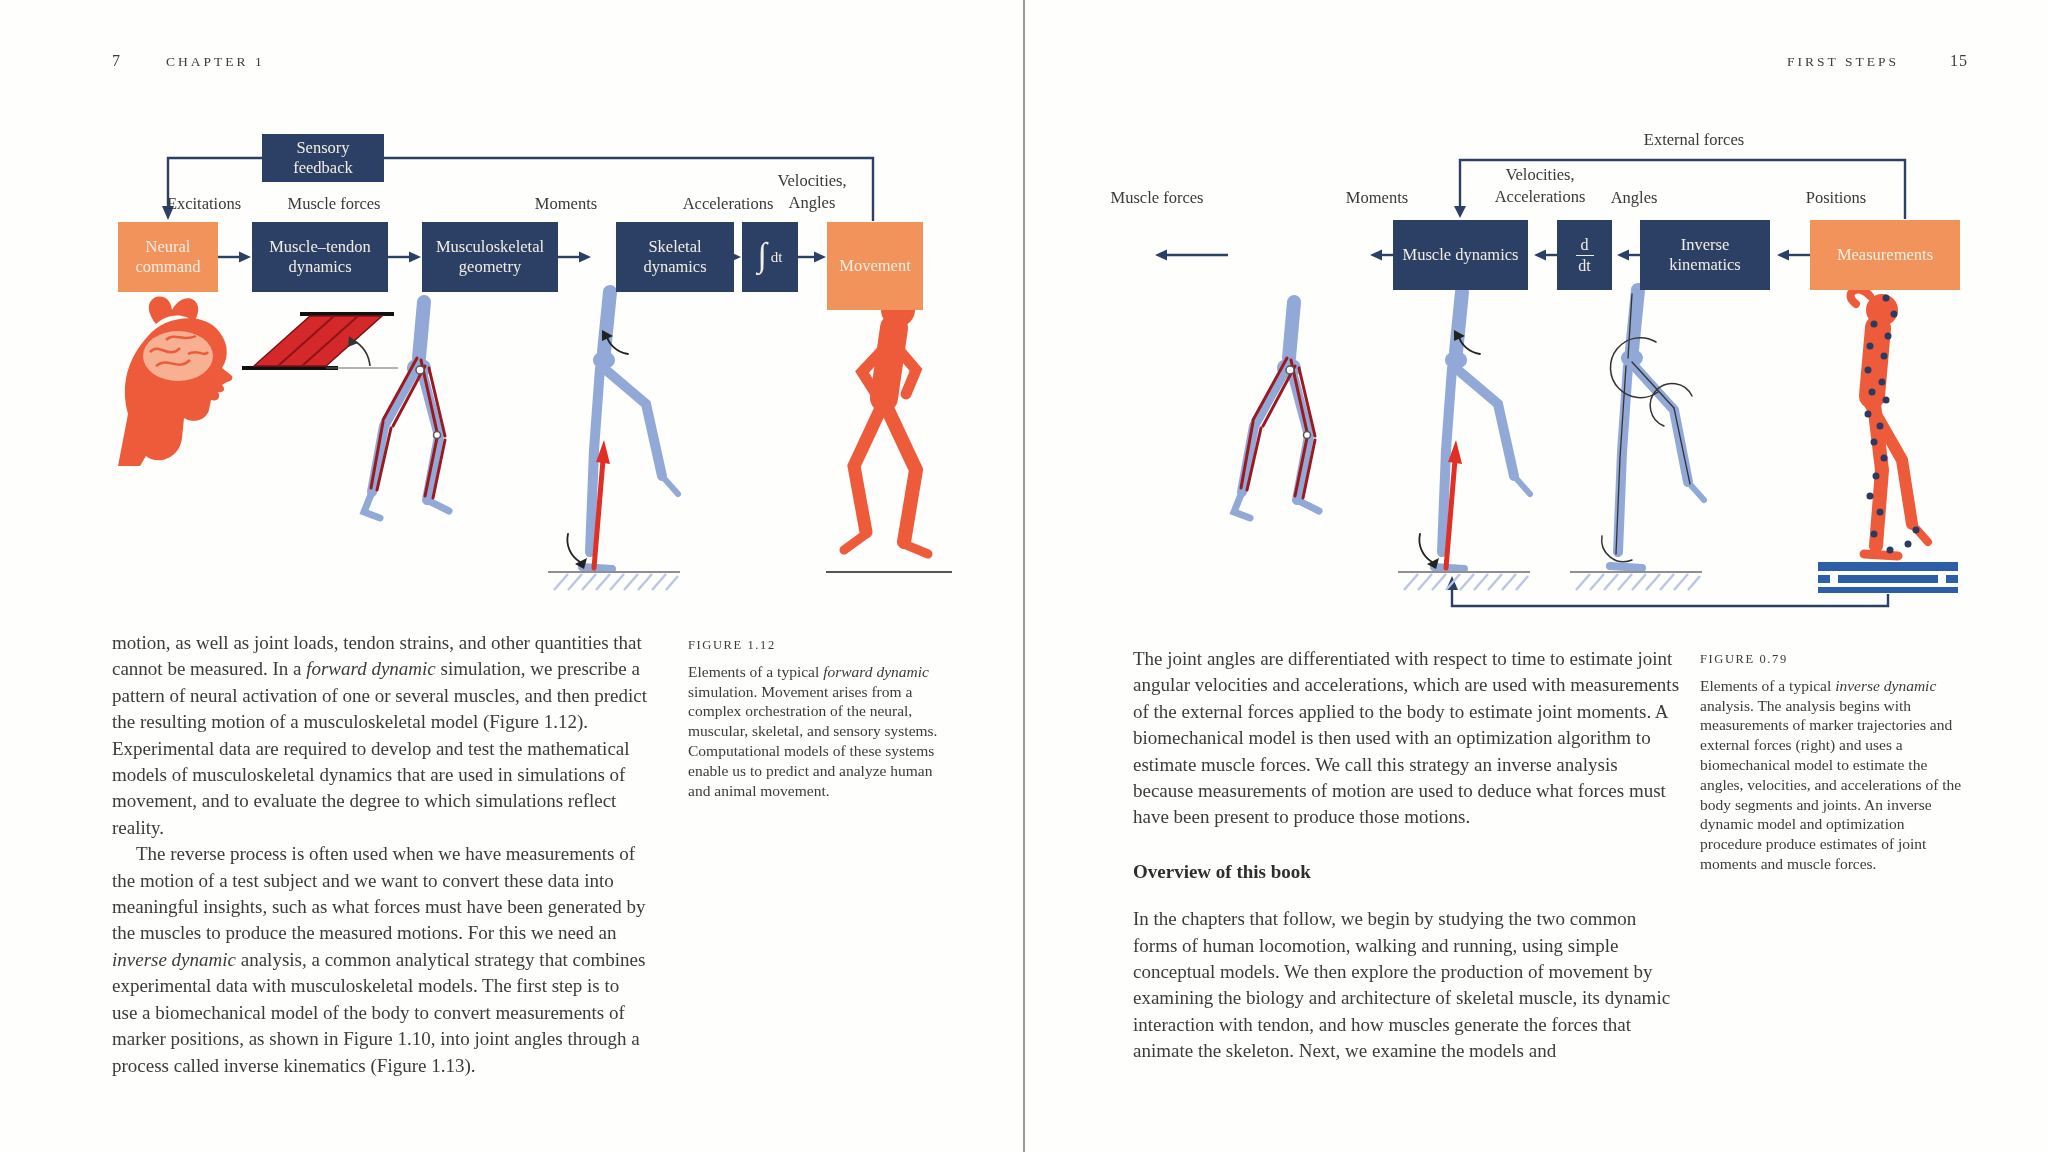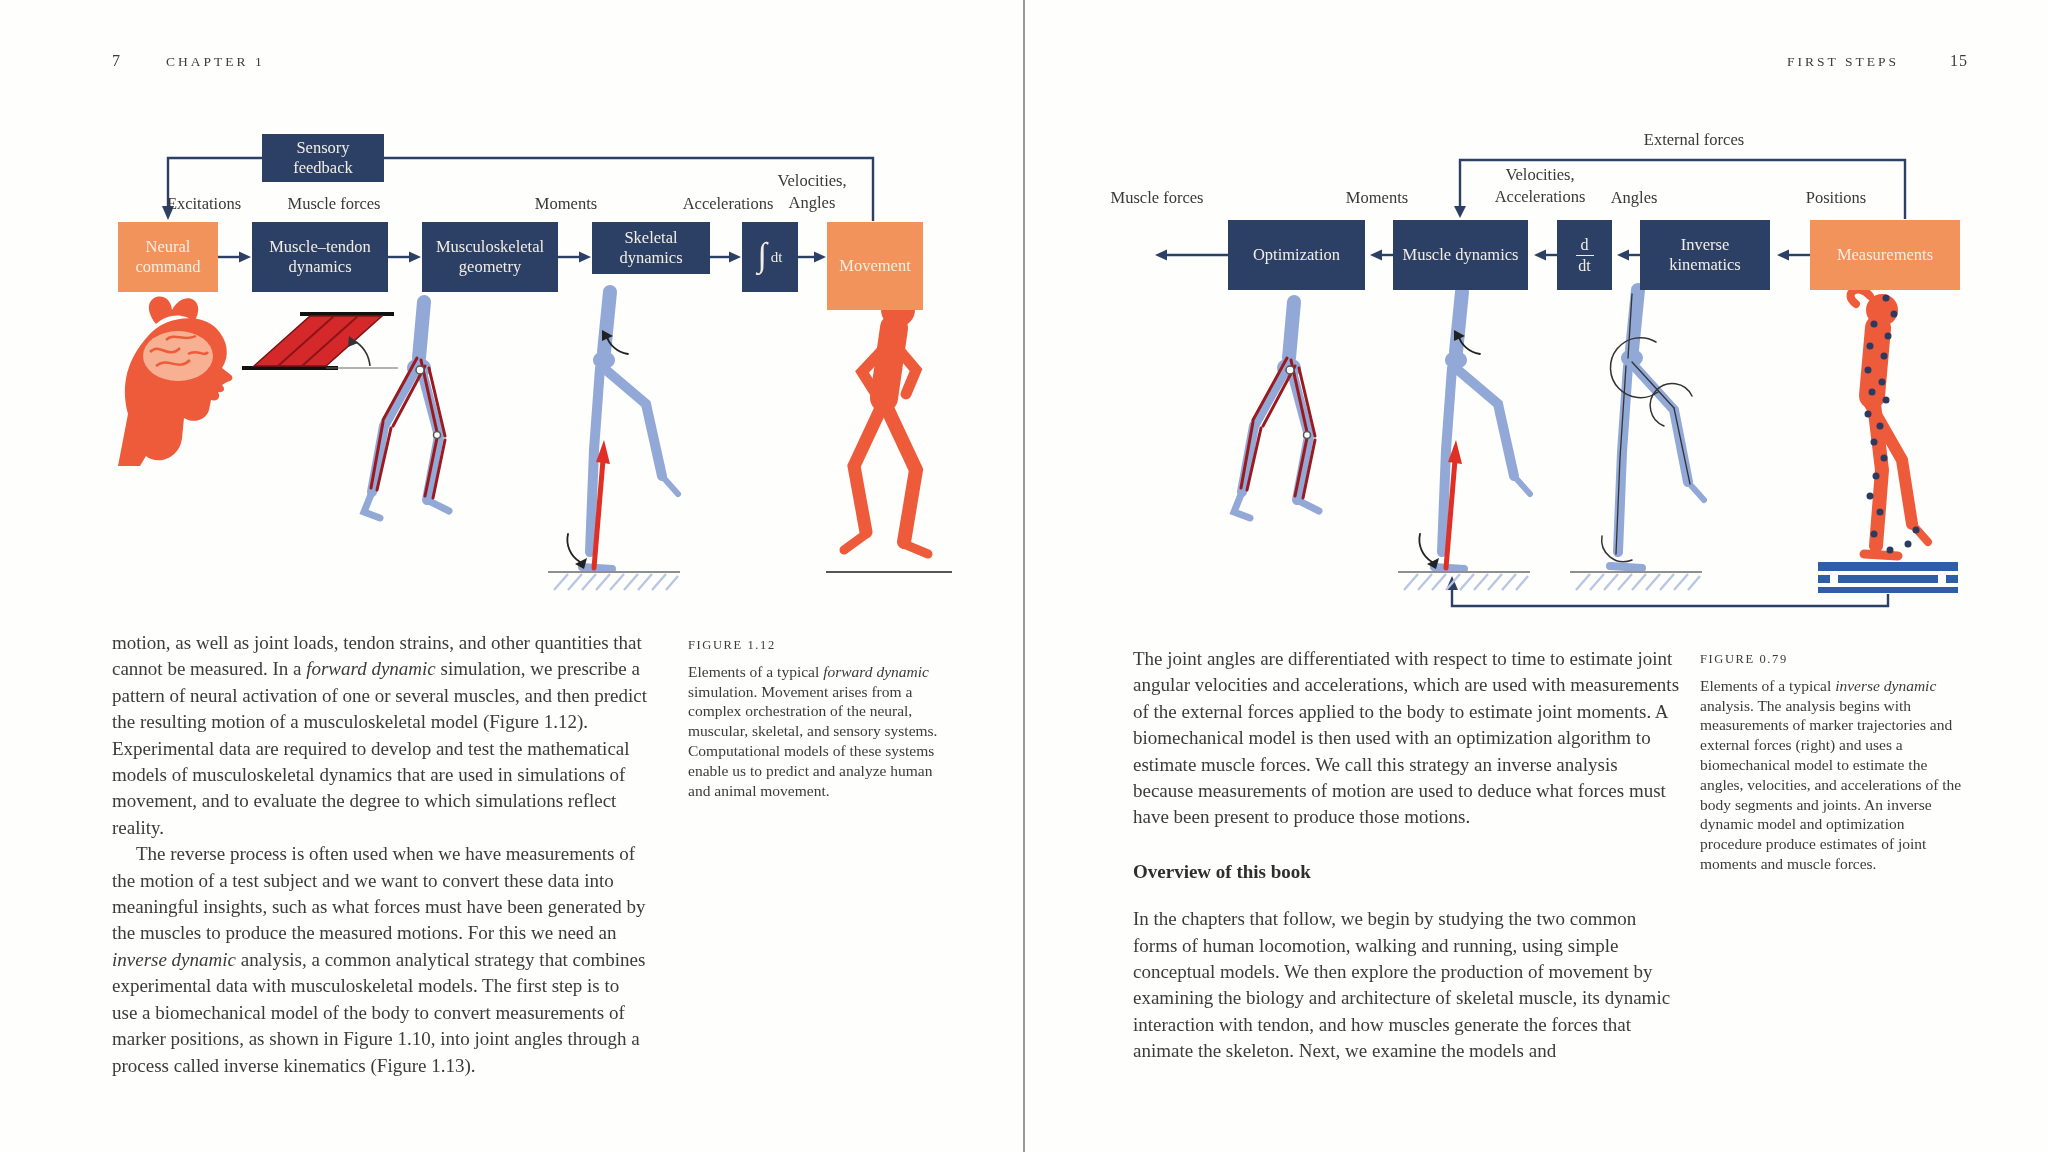--- a/index.html
+++ b/index.html
@@ -249,21 +249,21 @@
   <span class="dlabel" style="left:566px; top:194px;">Moments</span>
   <span class="dlabel" style="left:728px; top:194px;">Accelerations</span>
   <div class="dlabel2" style="left:812px; top:170px;">
     <div>Velocities,</div>
     <div>Angles</div>
   </div>
 
   <div class="fbox orange" style="left:118px; top:222px; width:100px; height:70px;">Neural command</div>
   <div class="fbox" style="left:252px; top:222px; width:136px; height:70px;">Muscle–tendon dynamics</div>
   <div class="fbox" style="left:422px; top:222px; width:136px; height:70px;">Musculoskeletal geometry</div>
-  <div class="fbox" style="left:592px; top:222px; width:118px; height:52px;">Skeletal dynamics</div>
+  <div class="fbox" style="left:616px; top:222px; width:118px; height:70px;">Skeletal dynamics</div>
   <div class="fbox" style="left:742px; top:222px; width:56px; height:70px;">
     <span class="integral">∫</span>
     <span class="int-dt">dt</span>
   </div>
   <div class="fbox orange" style="left:827px; top:222px; width:96px; height:88px;">Movement</div>
 
   <div class="bodycol" style="left:112px; top:630px; width:537px;">
     <p><span>motion, as well as joint loads, tendon strains, and other quantities that cannot be measured. In a </span><span class="it">forward dynamic</span><span> simulation, we prescribe a pattern of neural activation of one or several muscles, and then predict the resulting motion of a musculoskeletal model (Figure 1.12). Experimental data are required to develop and test the mathematical models of musculoskeletal dynamics that are used in simulations of movement, and to evaluate the degree to which simulations reflect reality.</span></p>
     <p class="indent"><span>The reverse process is often used when we have measurements of the motion of a test subject and we want to convert these data into meaningful insights, such as what forces must have been generated by the muscles to produce the measured motions. For this we need an </span><span class="it">inverse dynamic</span><span> analysis, a common analytical strategy that combines experimental data with musculoskeletal models. The first step is to use a biomechanical model of the body to convert measurements of marker positions, as shown in Figure 1.10, into joint angles through a process called inverse kinematics (Figure 1.13).</span></p>
   </div>
@@ -279,21 +279,20 @@
   <span class="dlabel" style="left:1694px; top:130px;">External forces</span>
   <span class="dlabel" style="left:1157px; top:188px;">Muscle forces</span>
   <span class="dlabel" style="left:1377px; top:188px;">Moments</span>
   <div class="dlabel2" style="left:1540px; top:164px;">
     <div>Velocities,</div>
     <div>Accelerations</div>
   </div>
   <span class="dlabel" style="left:1634px; top:188px;">Angles</span>
   <span class="dlabel" style="left:1836px; top:188px;">Positions</span>
 
-  <div class="fbox" style="left:1228px; top:220px; width:137px; height:70px;">Optimization</div>
   <div class="fbox" style="left:1393px; top:220px; width:135px; height:70px;">Muscle dynamics</div>
   <div class="fbox" style="left:1557px; top:220px; width:55px; height:70px;">
     <span class="frac">
       <span class="num">d</span>
       <span class="den">dt</span>
     </span>
   </div>
   <div class="fbox" style="left:1640px; top:220px; width:130px; height:70px;">Inverse kinematics</div>
   <div class="fbox orange" style="left:1810px; top:220px; width:150px; height:70px;">Measurements</div>
 

